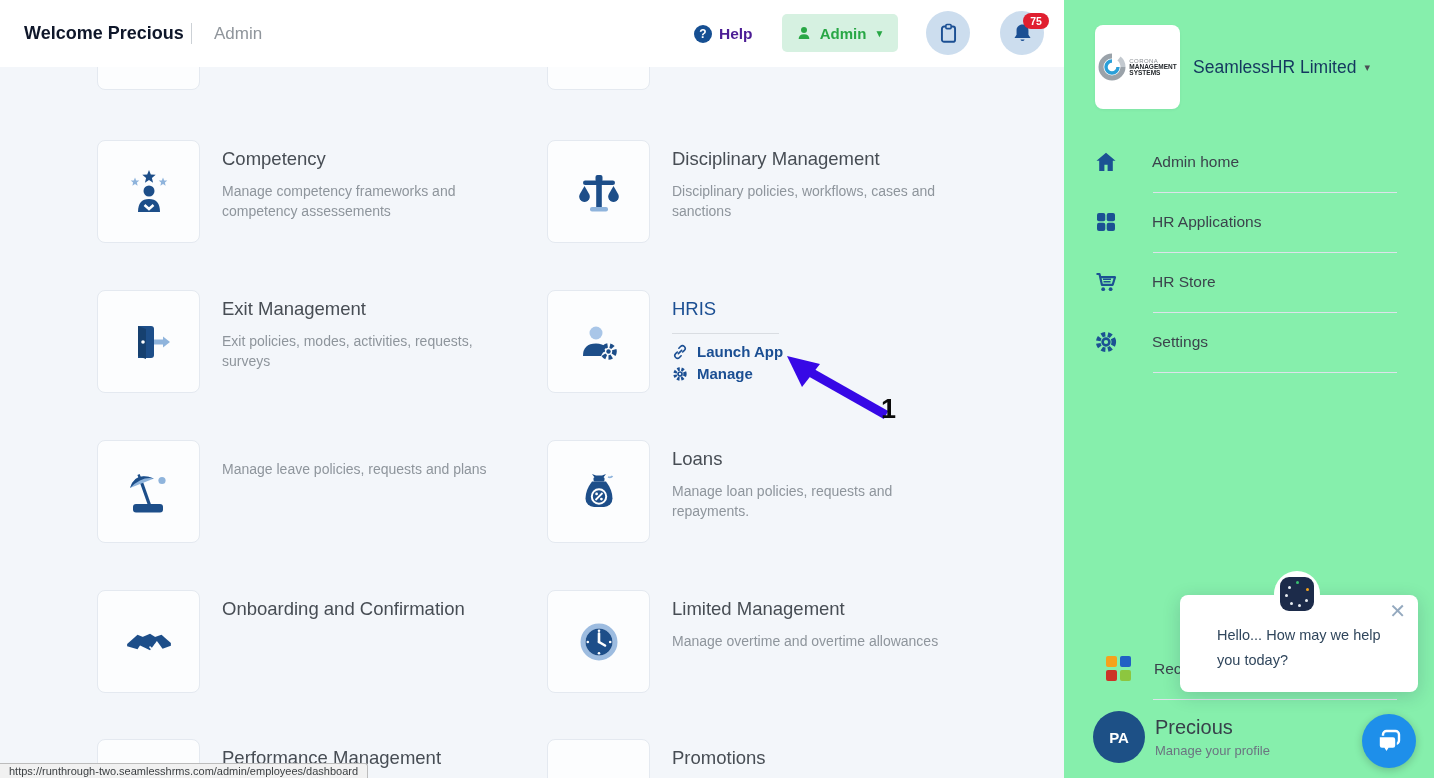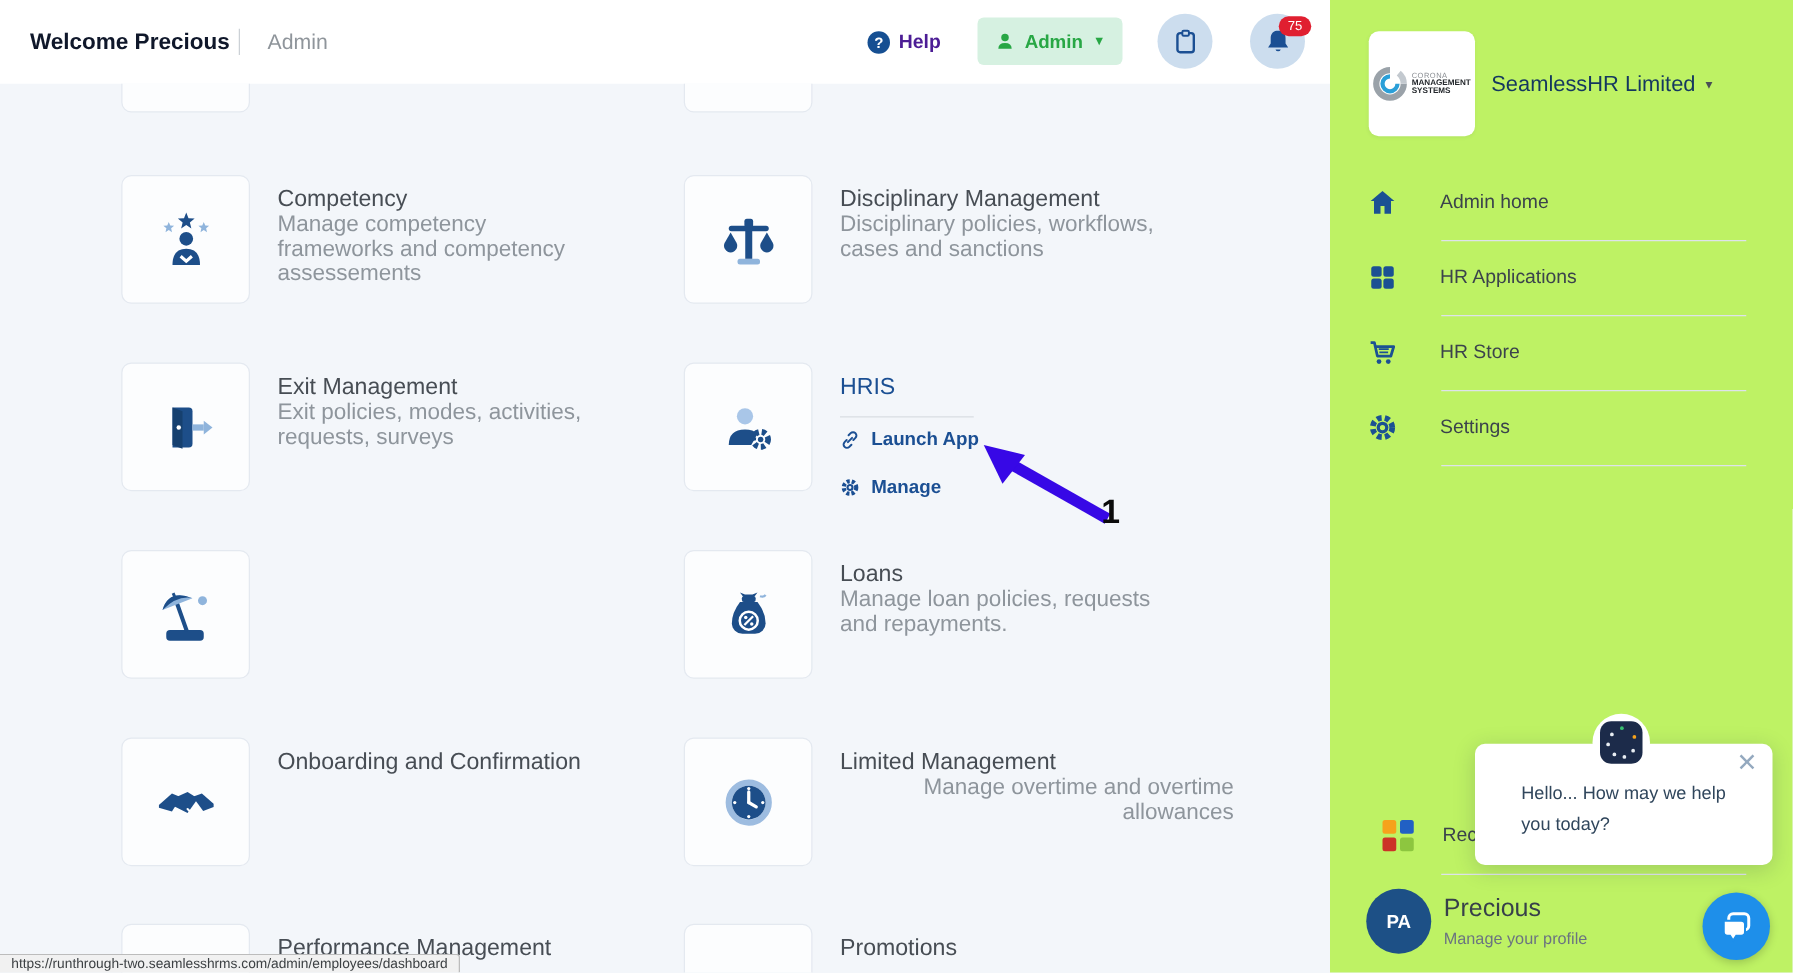--- a/index.html
+++ b/index.html
@@ -19,43 +19,43 @@
   .breadcrumb { position:absolute; left:214px; top:0; height:67px; line-height:67px; font-size:17px; color:#8f959b; }
   .help { position:absolute; left:694px; top:0; height:67px; display:flex; align-items:center; gap:7px; cursor:pointer; }
   .help-q { width:18px; height:18px; border-radius:50%; background:#164f92; color:#fff; font-size:12px; font-weight:700; display:flex; align-items:center; justify-content:center; }
   .help-label { font-size:15.5px; font-weight:600; color:#4c1d95; }
   .admin-btn { position:absolute; left:782px; top:14px; width:116px; height:38px; background:#d6f1e1; border:none; border-radius:5px; display:flex; align-items:center; justify-content:center; gap:8px; cursor:pointer; }
   .admin-btn-label { color:#28a745; font-weight:700; font-size:15px; }
   .admin-caret { color:#28a745; font-size:10px; }
   .icon-circle { position:absolute; top:11px; width:44px; height:44px; border-radius:50%; background:#ccddee; display:flex; align-items:center; justify-content:center; cursor:pointer; }
   .clip-circle { left:926px; }
   .bell-circle { left:1000px; }
-  .badge { position:absolute; left:1023px; top:13px; min-width:26px; height:16px; border-radius:9px; background:#e01f30; color:#fff; font-size:10.5px; font-weight:400; display:flex; align-items:center; justify-content:center; padding:0 4px; }
+  .badge { position:absolute; left:1023px; top:13px; min-width:26px; height:16px; border-radius:9px; background:#e01f30; color:#fff; font-size:10.5px; font-weight:700; display:flex; align-items:center; justify-content:center; padding:0 4px; }
 
   
   .main { position:absolute; left:0; top:67px; width:1064px; height:711px; overflow:hidden; }
   .tile { position:absolute; left:0; top:0; width:103px; height:103px; background:#fcfdfe; border:1px solid #e4e9f0; border-radius:8px; display:flex; align-items:center; justify-content:center; }
   .frag-tile { position:absolute; width:103px; height:103px; background:#fcfdfe; border:1px solid #e4e9f0; border-radius:8px; top:-80px; }
   .card { position:absolute; width:440px; height:110px; cursor:pointer; }
   .card .info { position:absolute; left:125px; top:8px; }
   .card .title { font-size:18.5px; font-weight:500; color:#474d54; }
-  .card .desc { font-size:18px; line-height:19.5px; color:#8e959c; }
+  .card .desc { margin-top:12px; font-size:14px; line-height:19.5px; color:#8e959c; }
   .hris-title { color:#1b4f93 !important; }
   .hris-divider { width:107px; border-top:1px solid #d9dde2; margin-top:13px; }
   .hris-link { display:flex; align-items:center; gap:9px; margin-top:9px; color:#1b4f93; font-size:15px; font-weight:600; cursor:pointer; }
 
   
   .step-arrow { position:absolute; left:782px; top:352px; pointer-events:none; }
   .step-label { position:absolute; left:881px; top:394px; font-size:27px; font-weight:700; color:#0b0b0b; pointer-events:none; }
 
   
   .statusbar { position:absolute; left:0; bottom:0; height:15px; background:#f1f1f1; border:1px solid #bcbcbc; border-left:none; border-bottom:none; border-top-right-radius:3px; padding:0 9px; font-size:11px; color:#3c4043; line-height:14px; white-space:nowrap; }
 
   
-  .sidebar { position:absolute; left:1064px; top:0; width:370px; height:778px; background:#bef264; }
+  .sidebar { position:absolute; left:1064px; top:0; width:370px; height:778px; background:#86efac; }
   .logo-box { position:absolute; left:31px; top:25px; width:85px; height:84px; background:#fff; border-radius:8px; box-shadow:0 1px 3px rgba(30,50,90,.06); display:flex; align-items:center; justify-content:center; gap:3px; }
   .logo-txt { line-height:6px; }
   .logo-t1 { font-size:6px; color:#8b8f94; letter-spacing:.4px; }
   .logo-t2, .logo-t3 { font-size:6.5px; font-weight:700; color:#24282c; }
   .company { position:absolute; left:129px; top:57px; font-size:17.5px; font-weight:500; color:#14375f; display:flex; align-items:center; gap:8px; cursor:pointer; }
   .company-caret { font-size:11px; color:#4a4f55; }
   .nav-item { position:absolute; left:30px; width:310px; height:40px; display:flex; align-items:center; gap:34px; cursor:pointer; }
   .nav-label { font-size:15.5px; font-weight:500; color:#3b434c; }
   .nav-divider { position:absolute; left:89px; width:244px; height:1px; background:#dde3ea; }
   .rec-item { position:absolute; left:42px; top:656px; display:flex; align-items:center; gap:23px; cursor:pointer; }
@@ -183,21 +183,21 @@
       <div class="hris-link">
         <svg width="16" height="16" viewBox="0 0 24 24">
             <g fill="none" stroke="#1b4f93" stroke-width="2.4" stroke-linecap="round">
               <path d="M9.5 14.5L14.5 9.5"></path>
               <path d="M8 12l-2.5 2.5a4 4 0 0 0 5.7 5.7L13.7 17.7"></path>
               <path d="M16 12l2.5-2.5a4 4 0 0 0-5.7-5.7L10.3 6.3"></path>
             </g>
           </svg>
         <span>Launch App</span>
       </div>
-      <div class="hris-link" style="margin-top:21px;">
+      <div class="hris-link" style="margin-top:5px;">
         <svg width="16" height="16" viewBox="0 0 24 24">
             <circle cx="12" cy="12" r="7.5" fill="none" stroke="#1b4f93" stroke-width="5" stroke-dasharray="3.6 2.5"></circle>
             <circle cx="12" cy="12" r="3" fill="none" stroke="#1b4f93" stroke-width="2.6"></circle>
           </svg>
         <span>Manage</span>
       </div>
     </div>
   </div>
 
   <div class="card" style="left:97px;top:373px;">
@@ -205,20 +205,21 @@
       <svg width="48" height="48" viewBox="0 0 48 48">
         <rect x="8" y="36" width="30" height="8.5" rx="3" fill="#1d4e89"></rect>
         <line x1="16" y1="13" x2="24.5" y2="37" stroke="#1d4e89" stroke-width="3.2"></line>
         <path d="M5 20Q10 3 29 10.5L5 20z" fill="#8fb4dc"></path>
         <path d="M5 20Q10 3 29 10.5 Q17 8 5 20z" fill="#1d4e89"></path>
         <line x1="15" y1="10" x2="13.5" y2="6.5" stroke="#1d4e89" stroke-width="2.4"></line>
         <circle cx="37" cy="12.5" r="3.6" fill="#8fb4dc"></circle>
       </svg>
     </div>
     <div class="info">
+      <div class="desc" style="max-width:330px;">Manage leave policies, requests and plans</div>
     </div>
   </div>
 
   <div class="card" style="left:547px;top:373px;">
     <div class="tile">
       <svg width="48" height="48" viewBox="0 0 48 48">
         <path d="M17 6l3 4h8l3-4-4 1.5h-6z" fill="#1d4e89"></path>
         <rect x="18.5" y="9" width="11" height="4.5" rx="1.5" fill="#1d4e89"></rect>
         <path d="M17 13.5h14q6.5 8.5 6.5 17a8.5 8.5 0 0 1-8.5 8.5H19a8.5 8.5 0 0 1-8.5-8.5q0-8.5 6.5-17z" fill="#1d4e89"></path>
         <circle cx="24" cy="28.5" r="7.2" fill="none" stroke="#fff" stroke-width="2"></circle>

